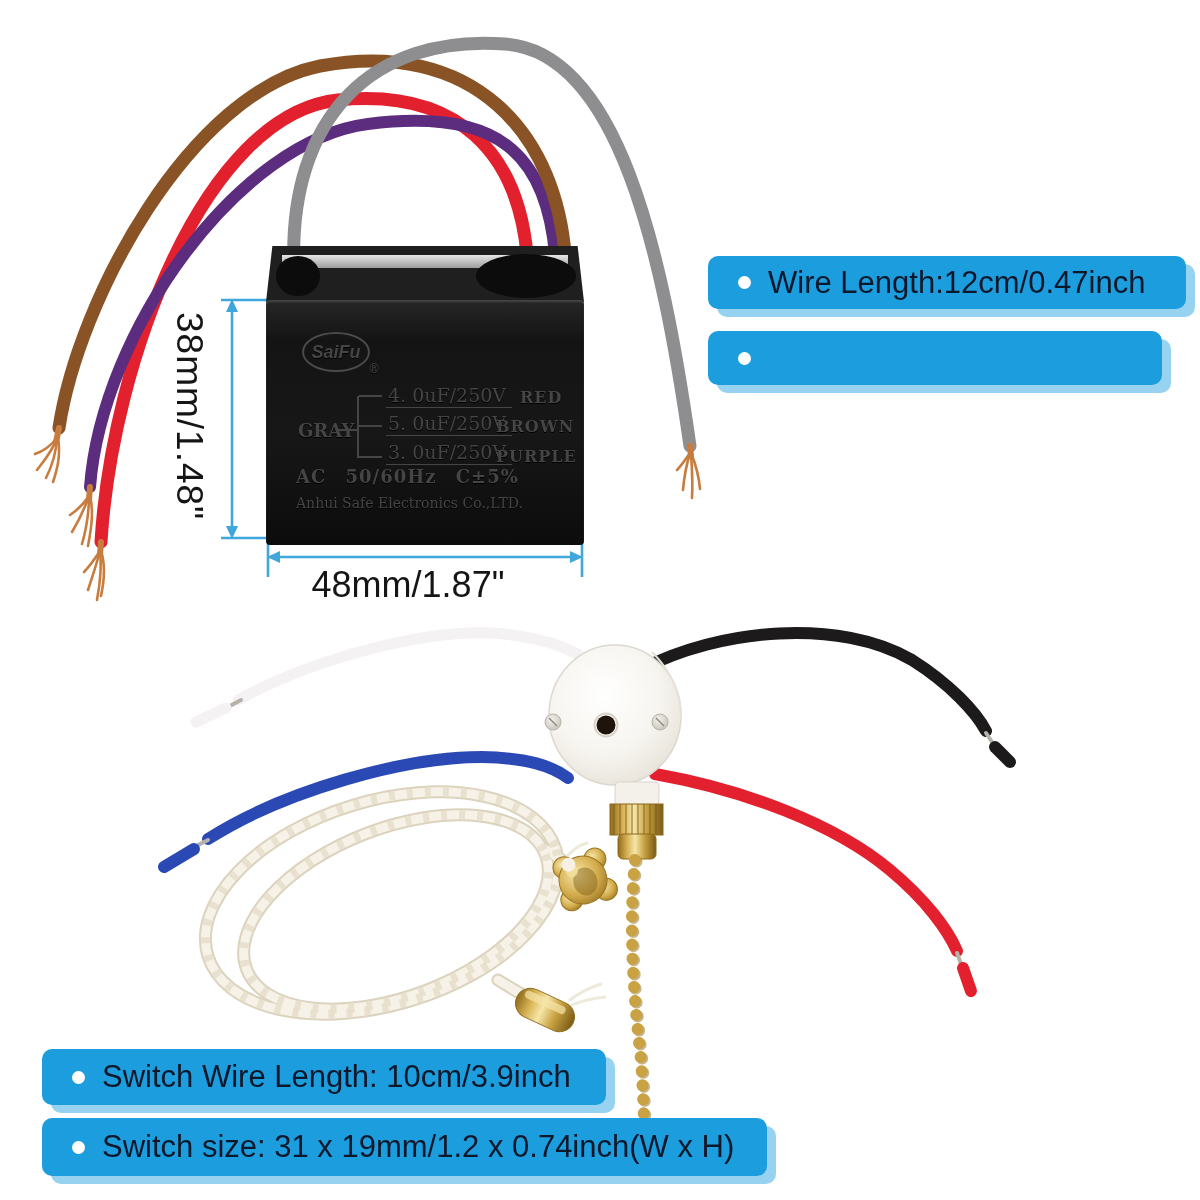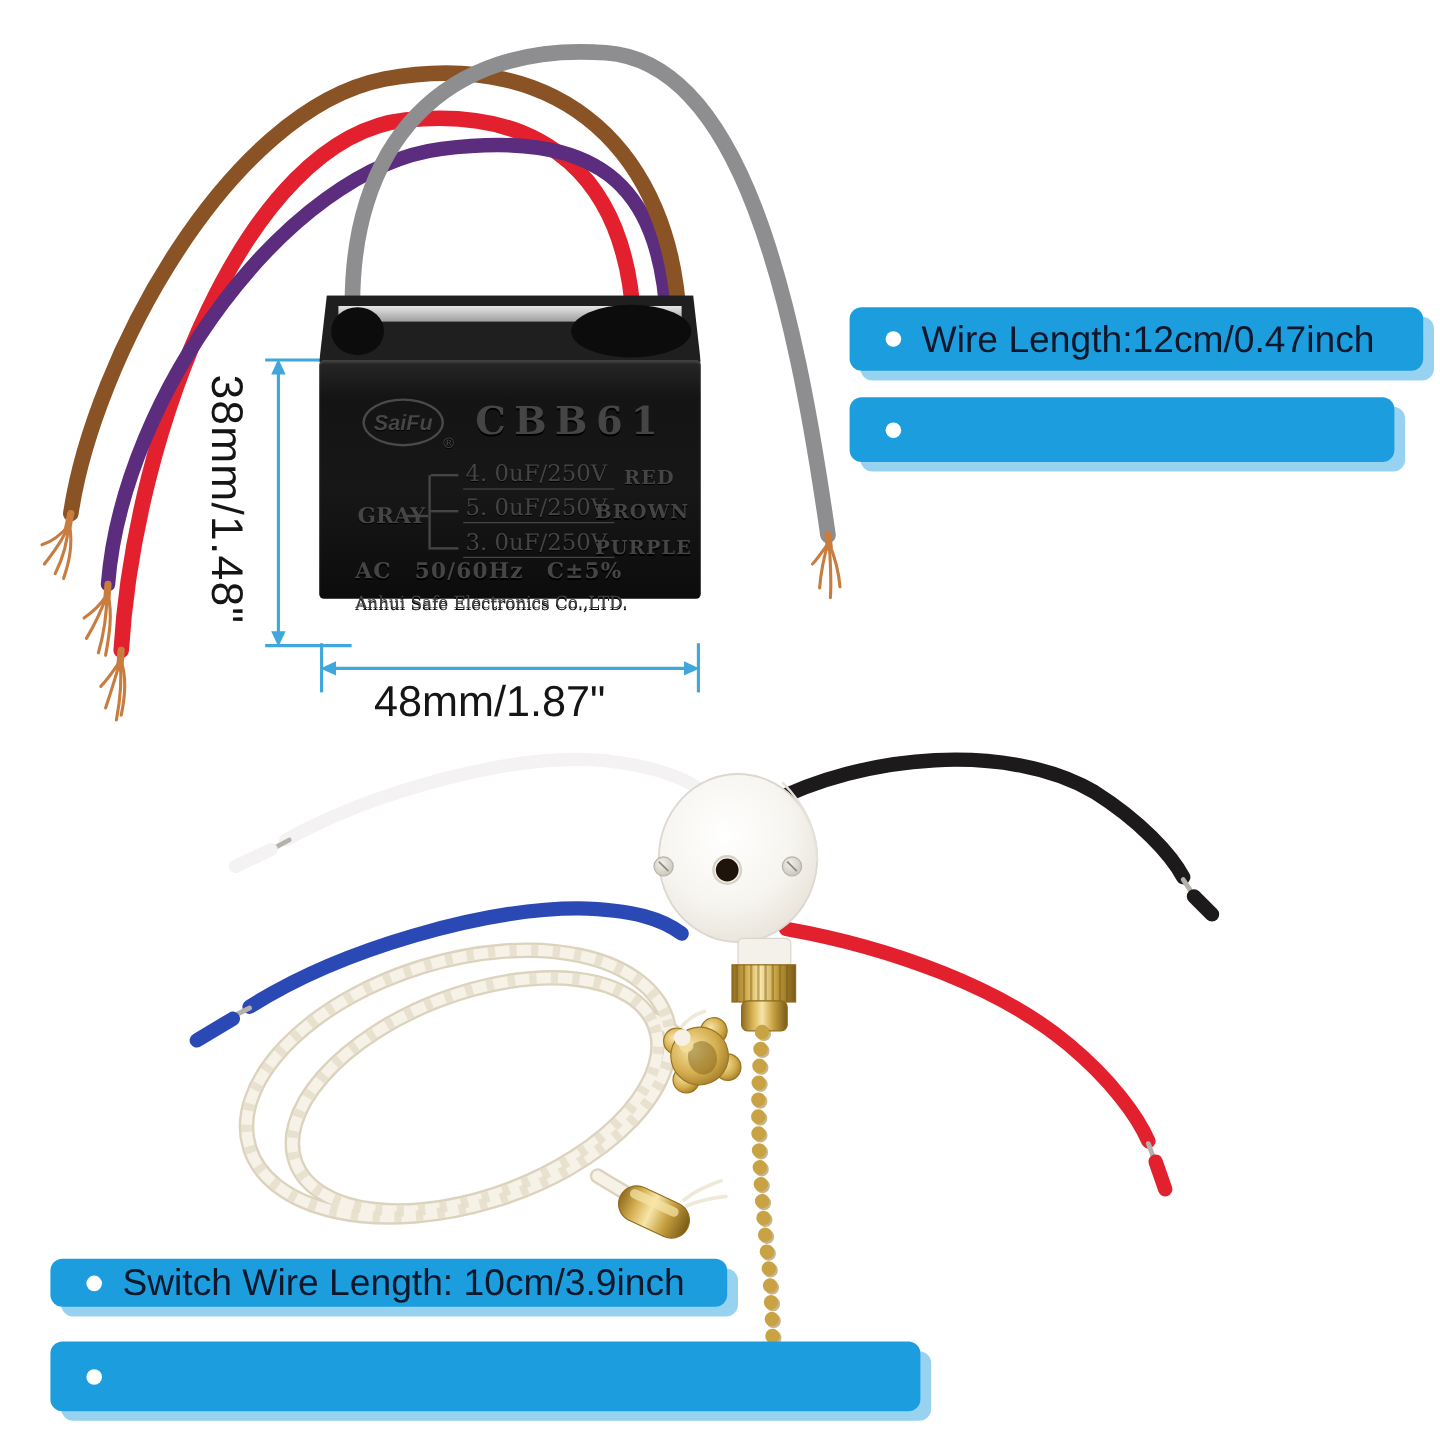--- a/index.html
+++ b/index.html
@@ -42,21 +42,21 @@
   .rope-i{stroke:#F6F2E7;stroke-width:9;fill:none;stroke-linecap:round;}
   .rope-t{stroke:#E6DECA;stroke-width:9;fill:none;stroke-dasharray:6 12;opacity:.85;}
   .rope-s{stroke:#EFE9DA;stroke-width:3;fill:none;stroke-linecap:round;}
 
   
   .cap-top{position:absolute;left:266px;top:246px;width:318px;height:56px;z-index:2;
            background:#1f1f1f;clip-path:polygon(2% 0,98% 0,100% 100%,0 100%);}
   .cap-strip{position:absolute;left:5%;right:5%;top:9px;height:13px;
              background:linear-gradient(#e6e6e6,#9e9e9e);}
   .cap-blob{position:absolute;background:#0c0c0c;border-radius:50%;}
-  .cap-front{position:absolute;left:266px;top:300px;width:318px;height:199px;z-index:2;
+  .cap-front{position:absolute;left:266px;top:300px;width:318px;height:245px;z-index:2;
              border-radius:4px;
              background:linear-gradient(180deg,#272727 0%,#141414 16%,#171717 55%,#0c0c0c 100%);
              box-shadow:inset 0 2px 2px rgba(255,255,255,.14);}
   .lab{position:absolute;color:var(--label_text);font-family:"DejaVu Serif",serif;
        text-shadow:0 1px 0 #000;white-space:nowrap;}
   .logo-oval{left:36px;top:32px;width:64px;height:36px;border:2px solid #4a4a4a;
              border-radius:50%;display:flex;align-items:center;justify-content:center;
              font-style:italic;font-weight:bold;font-size:18px;
              font-family:"Liberation Sans",sans-serif;}
   .reg{left:102px;top:62px;font-size:12px;}
@@ -77,21 +77,21 @@
 
   
   .callout{position:absolute;z-index:3;display:flex;align-items:center;
            background:var(--badge_blue);border-radius:10px;
            box-shadow:9px 8px 0 var(--badge_shadow);
            color:#0f172a;font-size:31px;padding-left:30px;}
   .callout .dot{width:13px;height:13px;border-radius:50%;background:#fff;
                 margin-right:17px;flex:0 0 auto;}
   .co-1{left:708px;top:256px;width:448px;height:53px;}
   .co-2{left:708px;top:331px;width:424px;height:54px;}
-  .co-3{left:42px;top:1049px;width:534px;height:40px;}
+  .co-3{left:42px;top:1049px;width:534px;height:56px;}
   .co-4{left:42px;top:1118px;width:695px;height:58px;}
 </style>
 </head>
 <body>
 
 <div class="stage">
 
   <svg class="scene" width="1200" height="1200" viewBox="0 0 1200 1200">
     <defs>
       <radialGradient id="discG" cx="42%" cy="36%" r="75%">
@@ -241,21 +241,20 @@
 
   <div class="cap-top">
     <div class="cap-strip"></div>
     <div class="cap-blob" style="left:10px;top:10px;width:44px;height:40px;"></div>
     <div class="cap-blob" style="right:8px;top:8px;width:100px;height:44px;"></div>
   </div>
 
   <div class="cap-front">
     <div class="lab logo-oval">SaiFu</div>
     <div class="lab reg">®</div>
-    <div class="lab model">CBB61</div>
 
     <div class="lab val" style="top:84px;">4. 0uF/250V</div>
     <div class="lab val" style="top:112px;">5. 0uF/250V</div>
     <div class="lab val" style="top:141px;">3. 0uF/250V</div>
 
     <div class="lab wlab" style="top:88px;margin-left:24px;">RED</div>
     <div class="lab wlab" style="top:117px;">BROWN</div>
     <div class="lab wlab" style="top:147px;">PURPLE</div>
 
     <div class="lab gray-lab">GRAY</div>
@@ -279,15 +278,16 @@
   </div>
   <div class="callout co-2">
     <span class="dot"></span>
   </div>
   <div class="callout co-3">
     <span class="dot"></span>
     <span>Switch Wire Length: 10cm/3.9inch</span>
   </div>
   <div class="callout co-4">
     <span class="dot"></span>
+    <span>Switch size: 31 x 19mm/1.2 x 0.74inch(W x H)</span>
   </div>
 
 </div>
 
 </body></html>

